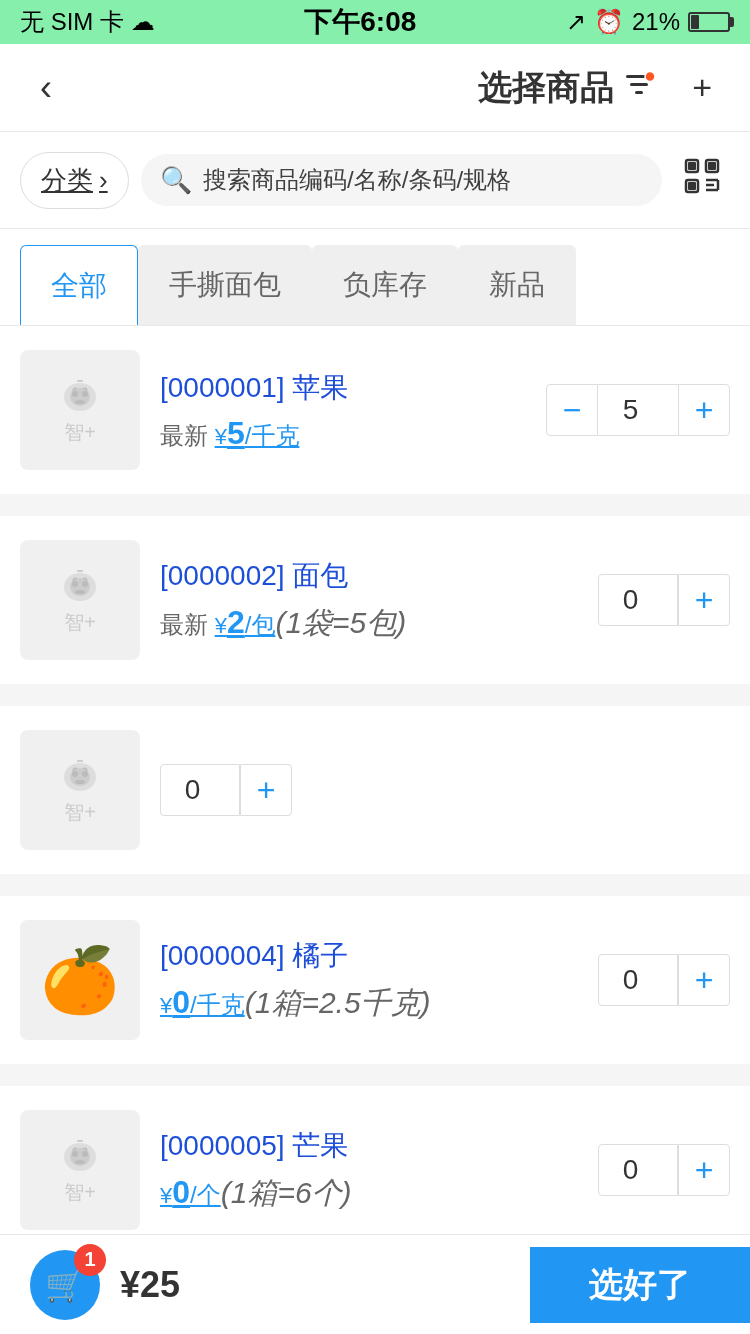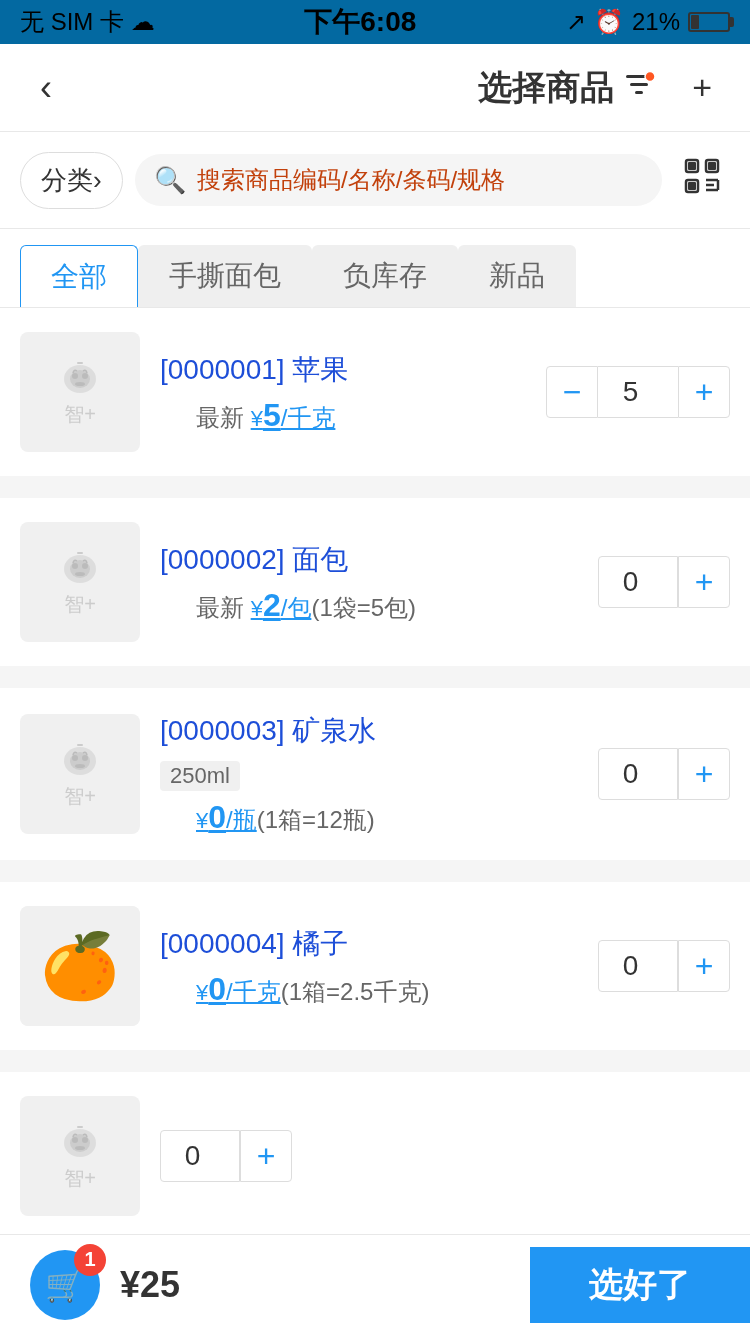--- a/index.html
+++ b/index.html
@@ -10,21 +10,21 @@
       width: 750px;
       min-height: 1334px;
       overflow-x: hidden;
       font-size: 28px;
     }
 
     
     .status-bar {
       width: 750px;
       height: 44px;
-      background: #0369a1;
+      background: #86efac;
       display: flex;
       align-items: center;
       justify-content: space-between;
       padding: 16px 20px;
       font-size: 24px;
       font-weight: 500;
     }
     .status-left {
       display: flex;
       align-items: center;
@@ -118,56 +118,58 @@
     .category-btn {
       border: 1px solid #ddd;
       border-radius: 30px;
       padding: 10px 20px;
       font-size: 26px;
       color: #333;
       background: #fff;
       white-space: nowrap;
       display: flex;
       align-items: center;
-      cursor: pointer;
+      gap: 6px;
+      cursor: pointer;
+      text-decoration: underline;
     }
     .search-input-wrap {
       flex: 1;
       background: #f5f5f5;
       border-radius: 30px;
       display: flex;
       align-items: center;
       padding: 10px 20px;
       gap: 10px;
     }
     .search-icon-char {
       color: #aaa;
       font-size: 26px;
     }
     .search-placeholder {
       font-size: 24px;
-      color: #c2410c;
+      color: #404040;
     }
     .scan-btn {
       font-size: 34px;
       color: #333;
       cursor: pointer;
       padding: 8px;
     }
 
     
     .tab-bar {
       background: #fff;
       display: flex;
       padding: 16px 20px 0;
       gap: 0;
       border-bottom: 1px solid #e8e8e8;
     }
     .tab-item {
-      padding: 11px 30px;
+      padding: 20px 30px;
       font-size: 28px;
       color: #666;
       cursor: pointer;
       border-radius: 6px 6px 0 0;
       border: 1px solid transparent;
     }
     .tab-item.active {
       color: #2196F3;
       border: 1px solid #2196F3;
       border-bottom: none;
@@ -224,21 +226,20 @@
       background: #f0f0f0;
       border-radius: 4px;
       padding: 2px 10px;
       font-size: 22px;
       color: #666;
       margin-bottom: 8px;
     }
     .product-price {
       font-size: 24px;
       color: #666;
-      margin-left: 36px;
     }
     .product-price .latest-label {
       color: #666;
     }
     .product-price .currency {
       color: #2196F3;
       font-size: 22px;
       text-decoration: underline;
     }
     .product-price .price-num {
@@ -248,21 +249,22 @@
       text-decoration: underline;
     }
     .product-price .unit {
       color: #666;
       font-size: 24px;
       text-decoration: underline;
       color: #2196F3;
     }
     .product-price .unit-extra {
       color: #666;
-      font-size: 24px;
+      font-size: 30px;
+      font-style: italic;
     }
     .qty-control {
       display: flex;
       align-items: center;
       gap: 0;
       flex-shrink: 0;
     }
     .qty-btn {
       width: 52px;
       height: 52px;
@@ -530,27 +532,20 @@
           <circle cx="20" cy="19" r="3" fill="#bbb"></circle>
           <circle cx="30" cy="19" r="3" fill="#bbb"></circle>
           <ellipse cx="25" cy="27" rx="5" ry="2" fill="#bbb"></ellipse>
           <path d="M18 16 Q19 12 22 14" stroke="#bbb" stroke-width="1.5" fill="none"></path>
           <path d="M32 16 Q31 12 28 14" stroke="#bbb" stroke-width="1.5" fill="none"></path>
           <rect x="22" y="5" width="6" height="2" rx="1" fill="#ccc"></rect>
         </svg>
         <span class="owl-text">智+</span>
       </div>
     </div>
-    <div class="product-info">
-      <div class="product-name">[0000003] 矿泉水</div>
-      <div class="product-tag">250ml</div>
-      <div class="product-price">
-        <span class="currency">¥</span><span class="price-num">0</span><span class="unit">/瓶</span><span class="unit-extra">(1箱=12瓶)</span>
-      </div>
-    </div>
     <div class="qty-control">
       <input class="qty-input-only" value="0" type="number" style="">
       <button class="qty-btn plus">+</button>
     </div>
   </div>
 
   <div class="divider"></div>
 
   <div class="product-item">
     <div class="product-img">
@@ -581,20 +576,26 @@
           <circle cx="20" cy="19" r="3" fill="#bbb"></circle>
           <circle cx="30" cy="19" r="3" fill="#bbb"></circle>
           <ellipse cx="25" cy="27" rx="5" ry="2" fill="#bbb"></ellipse>
           <path d="M18 16 Q19 12 22 14" stroke="#bbb" stroke-width="1.5" fill="none"></path>
           <path d="M32 16 Q31 12 28 14" stroke="#bbb" stroke-width="1.5" fill="none"></path>
           <rect x="22" y="5" width="6" height="2" rx="1" fill="#ccc"></rect>
         </svg>
         <span class="owl-text">智+</span>
       </div>
     </div>
+    <div class="product-info">
+      <div class="product-name">[0000005] 芒果</div>
+      <div class="product-price">
+        <span class="currency">¥</span><span class="price-num">0</span><span class="unit">/个</span><span class="unit-extra">(1箱=6个)</span>
+      </div>
+    </div>
     <div class="qty-control">
       <input class="qty-input-only" value="0" type="number" style="">
       <button class="qty-btn plus">+</button>
     </div>
   </div>
 
   <div class="divider"></div>
 
   <div class="product-item">
     <div class="product-img">

